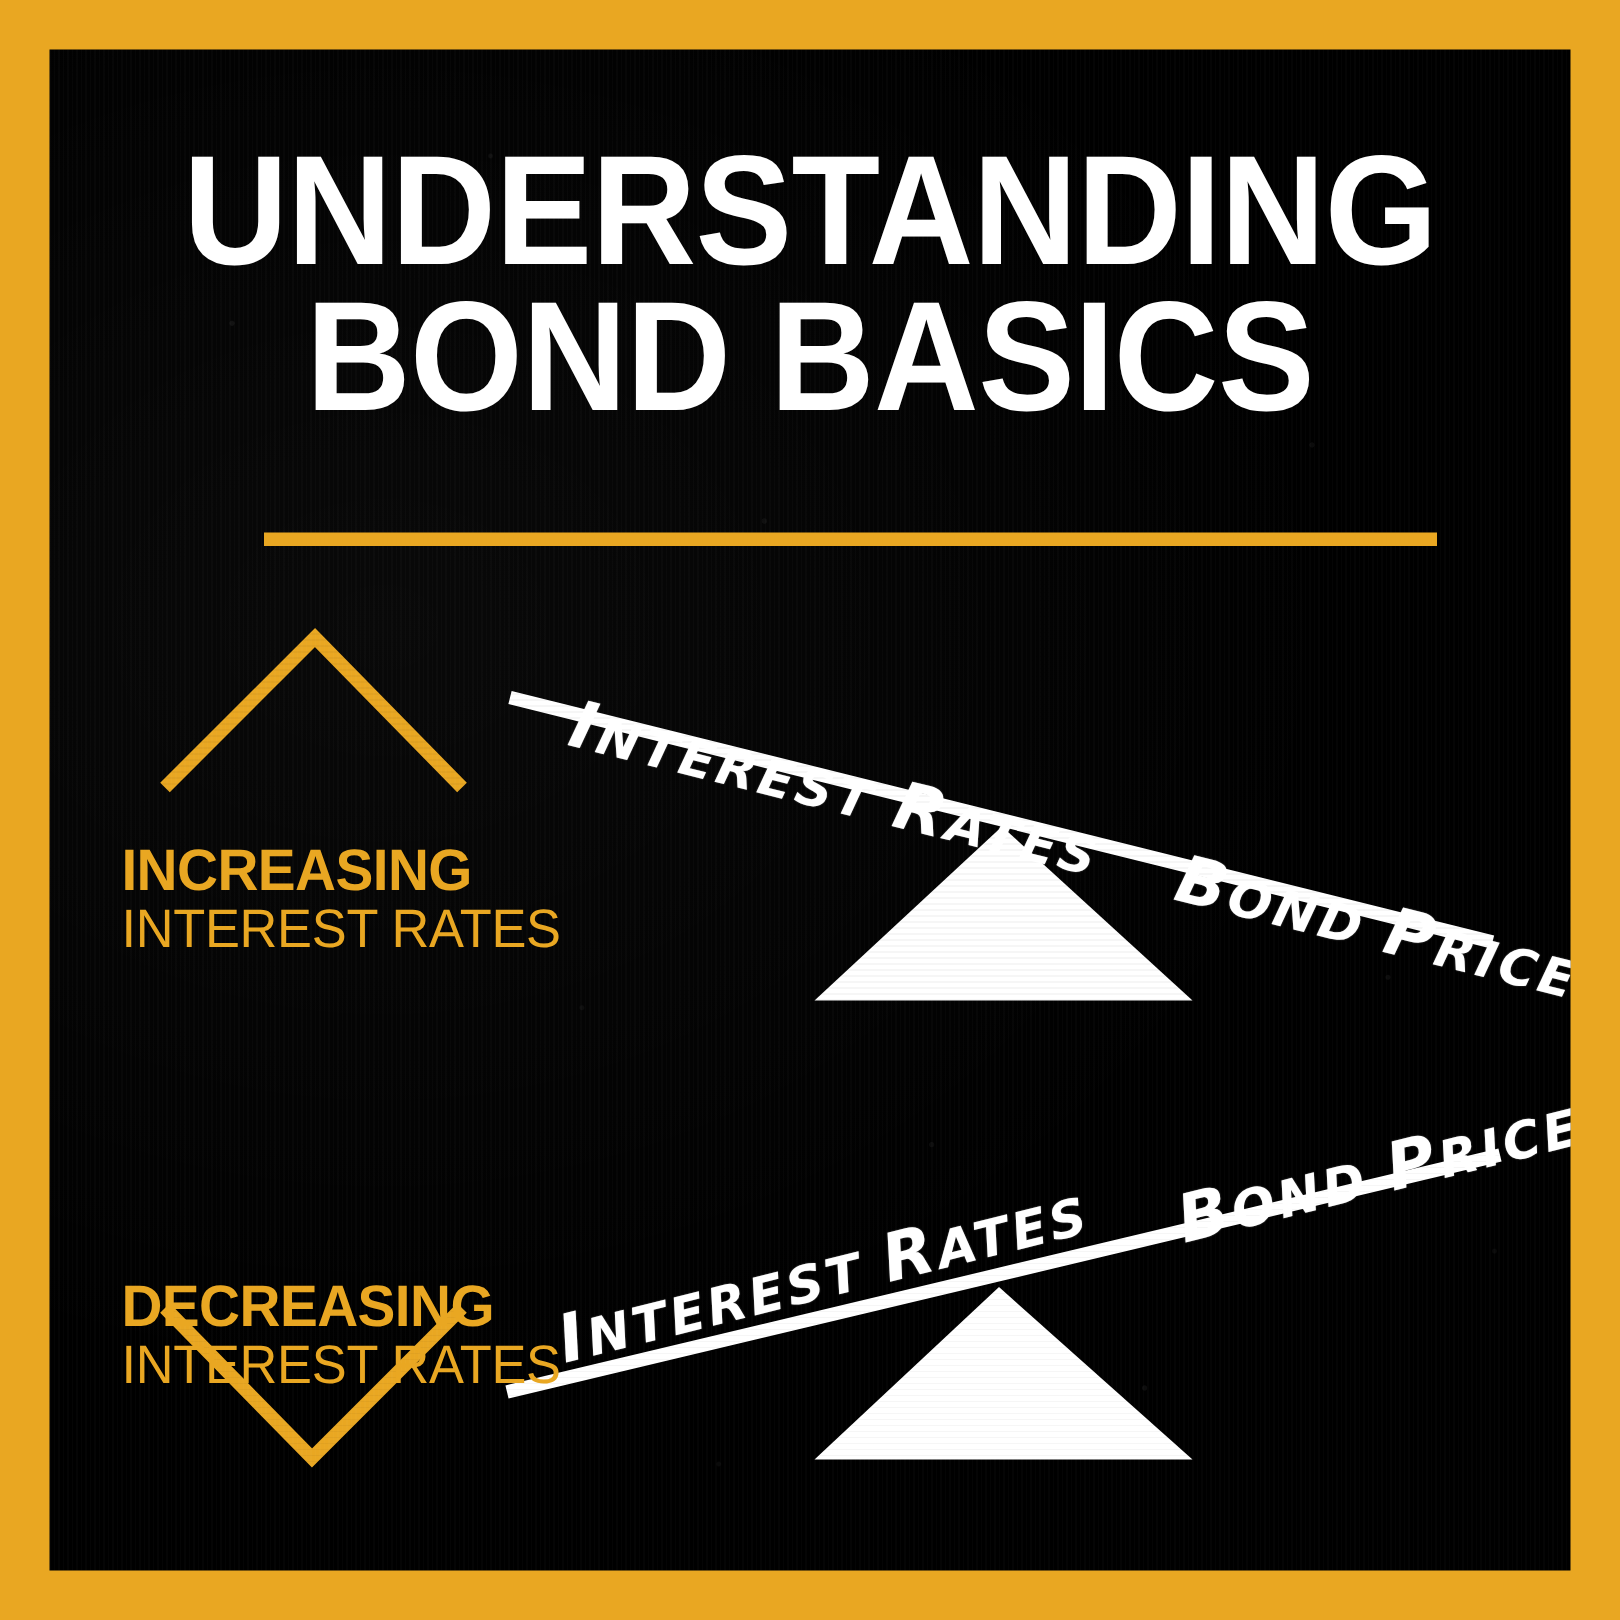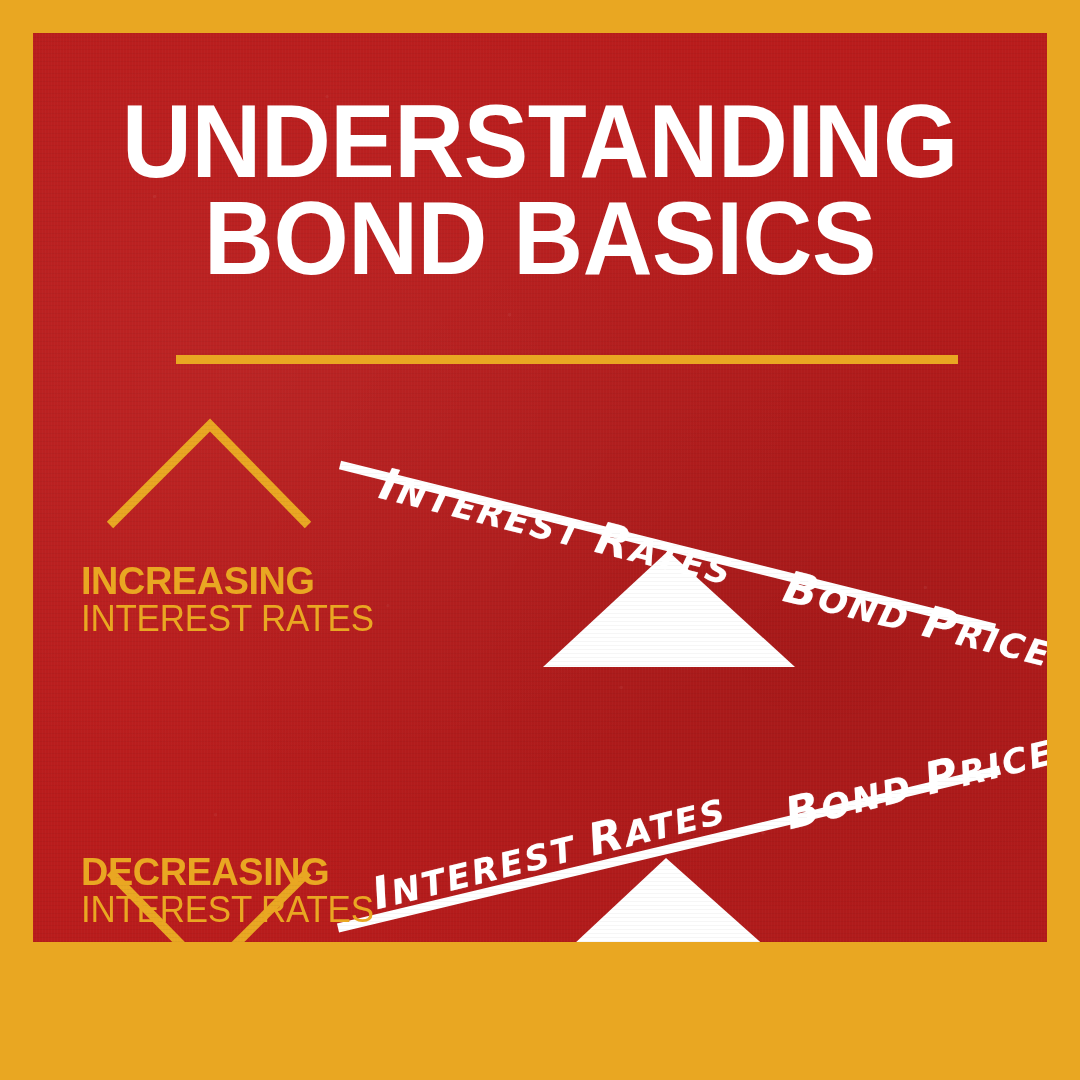--- a/index.html
+++ b/index.html
@@ -22,22 +22,22 @@
     background: #E9A722;
     box-sizing: border-box;
   }
 
   
   #board {
     position: absolute;
     left: 33px;
     top: 33px;
     width: 1014px;
-    height: 909px;
-    background: #b91c1c;
+    height: 1014px;
+    background: #000000;
     overflow: hidden;
   }
   
   #board::before {
     content: "";
     position: absolute;
     inset: 0;
     background:
       radial-gradient(circle at 12% 18%, rgba(255,255,255,.055) 0 1.4px, transparent 2px),
       radial-gradient(circle at 29% 7%,  rgba(255,255,255,.05) 0 1.1px, transparent 2px),

